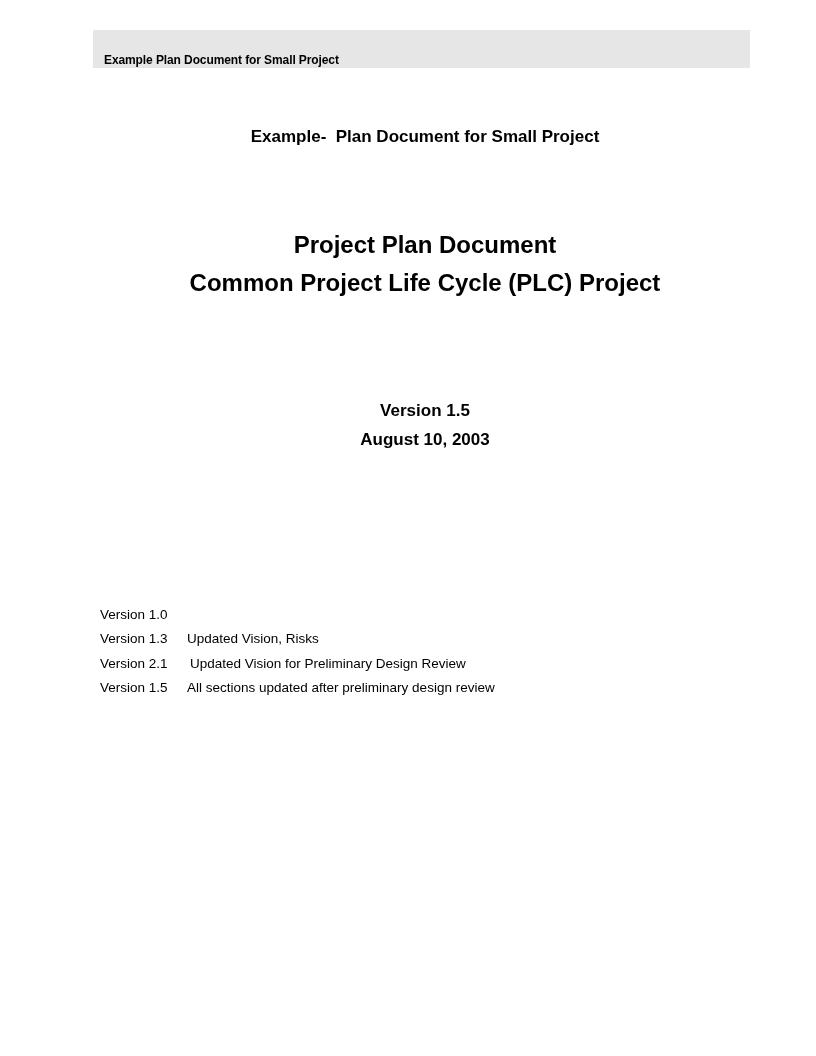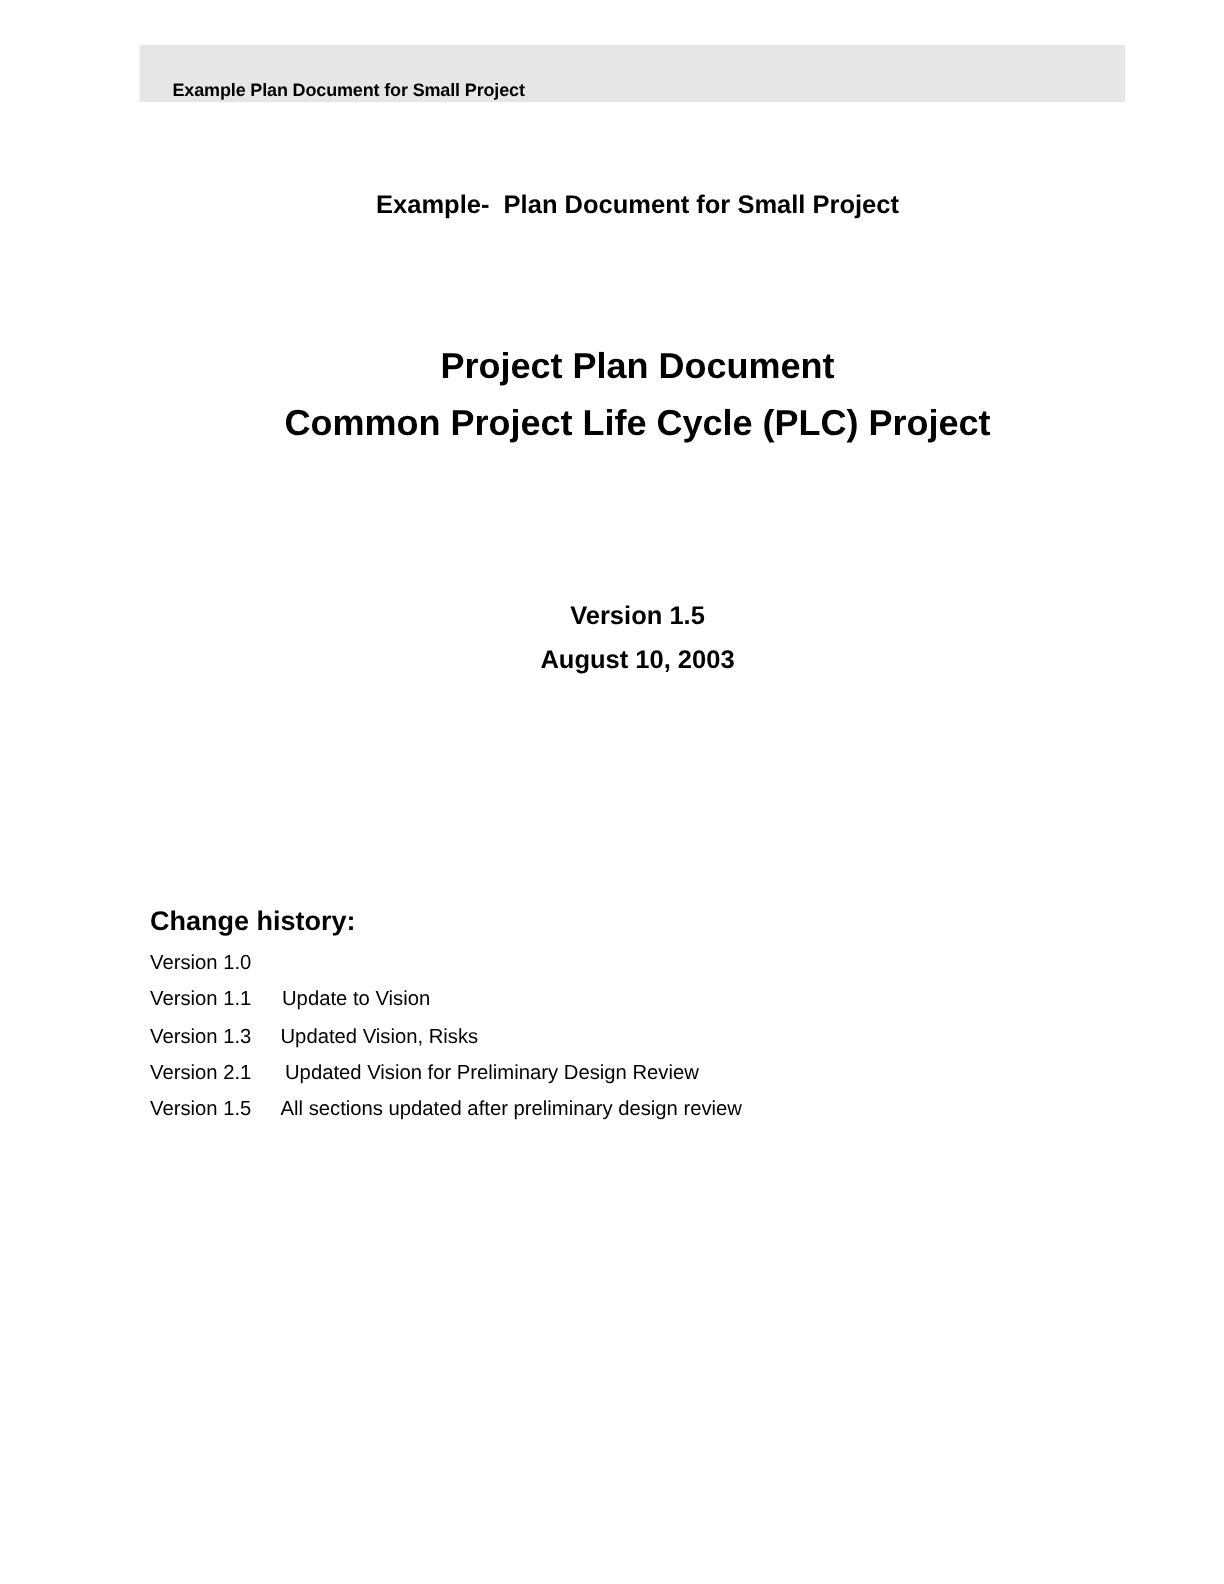--- a/index.html
+++ b/index.html
@@ -18,21 +18,21 @@
     .page-header {
       position: absolute;
       left: 93px;
       top: 30px;
       width: 657px;
       height: 38px;
       background: #e6e6e6;
     }
     .page-header-text {
       position: absolute;
-      left: 22px;
+      left: 11px;
       bottom: 1px;
       font-size: 12px;
       font-weight: bold;
       letter-spacing: -0.1px;
       white-space: nowrap;
     }
     .subtitle {
       position: absolute;
       left: 0;
       width: 850px;
@@ -106,28 +106,23 @@
 
 <div class="subtitle">Example-  Plan Document for Small Project</div>
 
 <h1 class="title-line title-line-1" style="margin:0;">Project Plan Document</h1>
 <h2 class="title-line title-line-2" style="margin:0;">Common Project Life Cycle (PLC) Project</h2>
 
 <div class="version-line version-line-1">Version 1.5</div>
 <div class="version-line version-line-2">August 10, 2003</div>
 
 <section class="change-history">
-  <h3 class="change-history-heading">Change history:</h3>
   <ul class="change-list">
     <li class="change-item">
       <span class="change-version">Version 1.0</span>
-    </li>
-    <li class="change-item">
-      <span class="change-version">Version 1.1</span>
-      <span class="change-desc">Update to Vision</span>
     </li>
     <li class="change-item v13">
       <span class="change-version">Version 1.3</span>
       <span class="change-desc">Updated Vision, Risks</span>
     </li>
     <li class="change-item v14">
       <span class="change-version">Version 2.1</span>
       <span class="change-desc">Updated Vision for Preliminary Design Review</span>
     </li>
     <li class="change-item v15">

